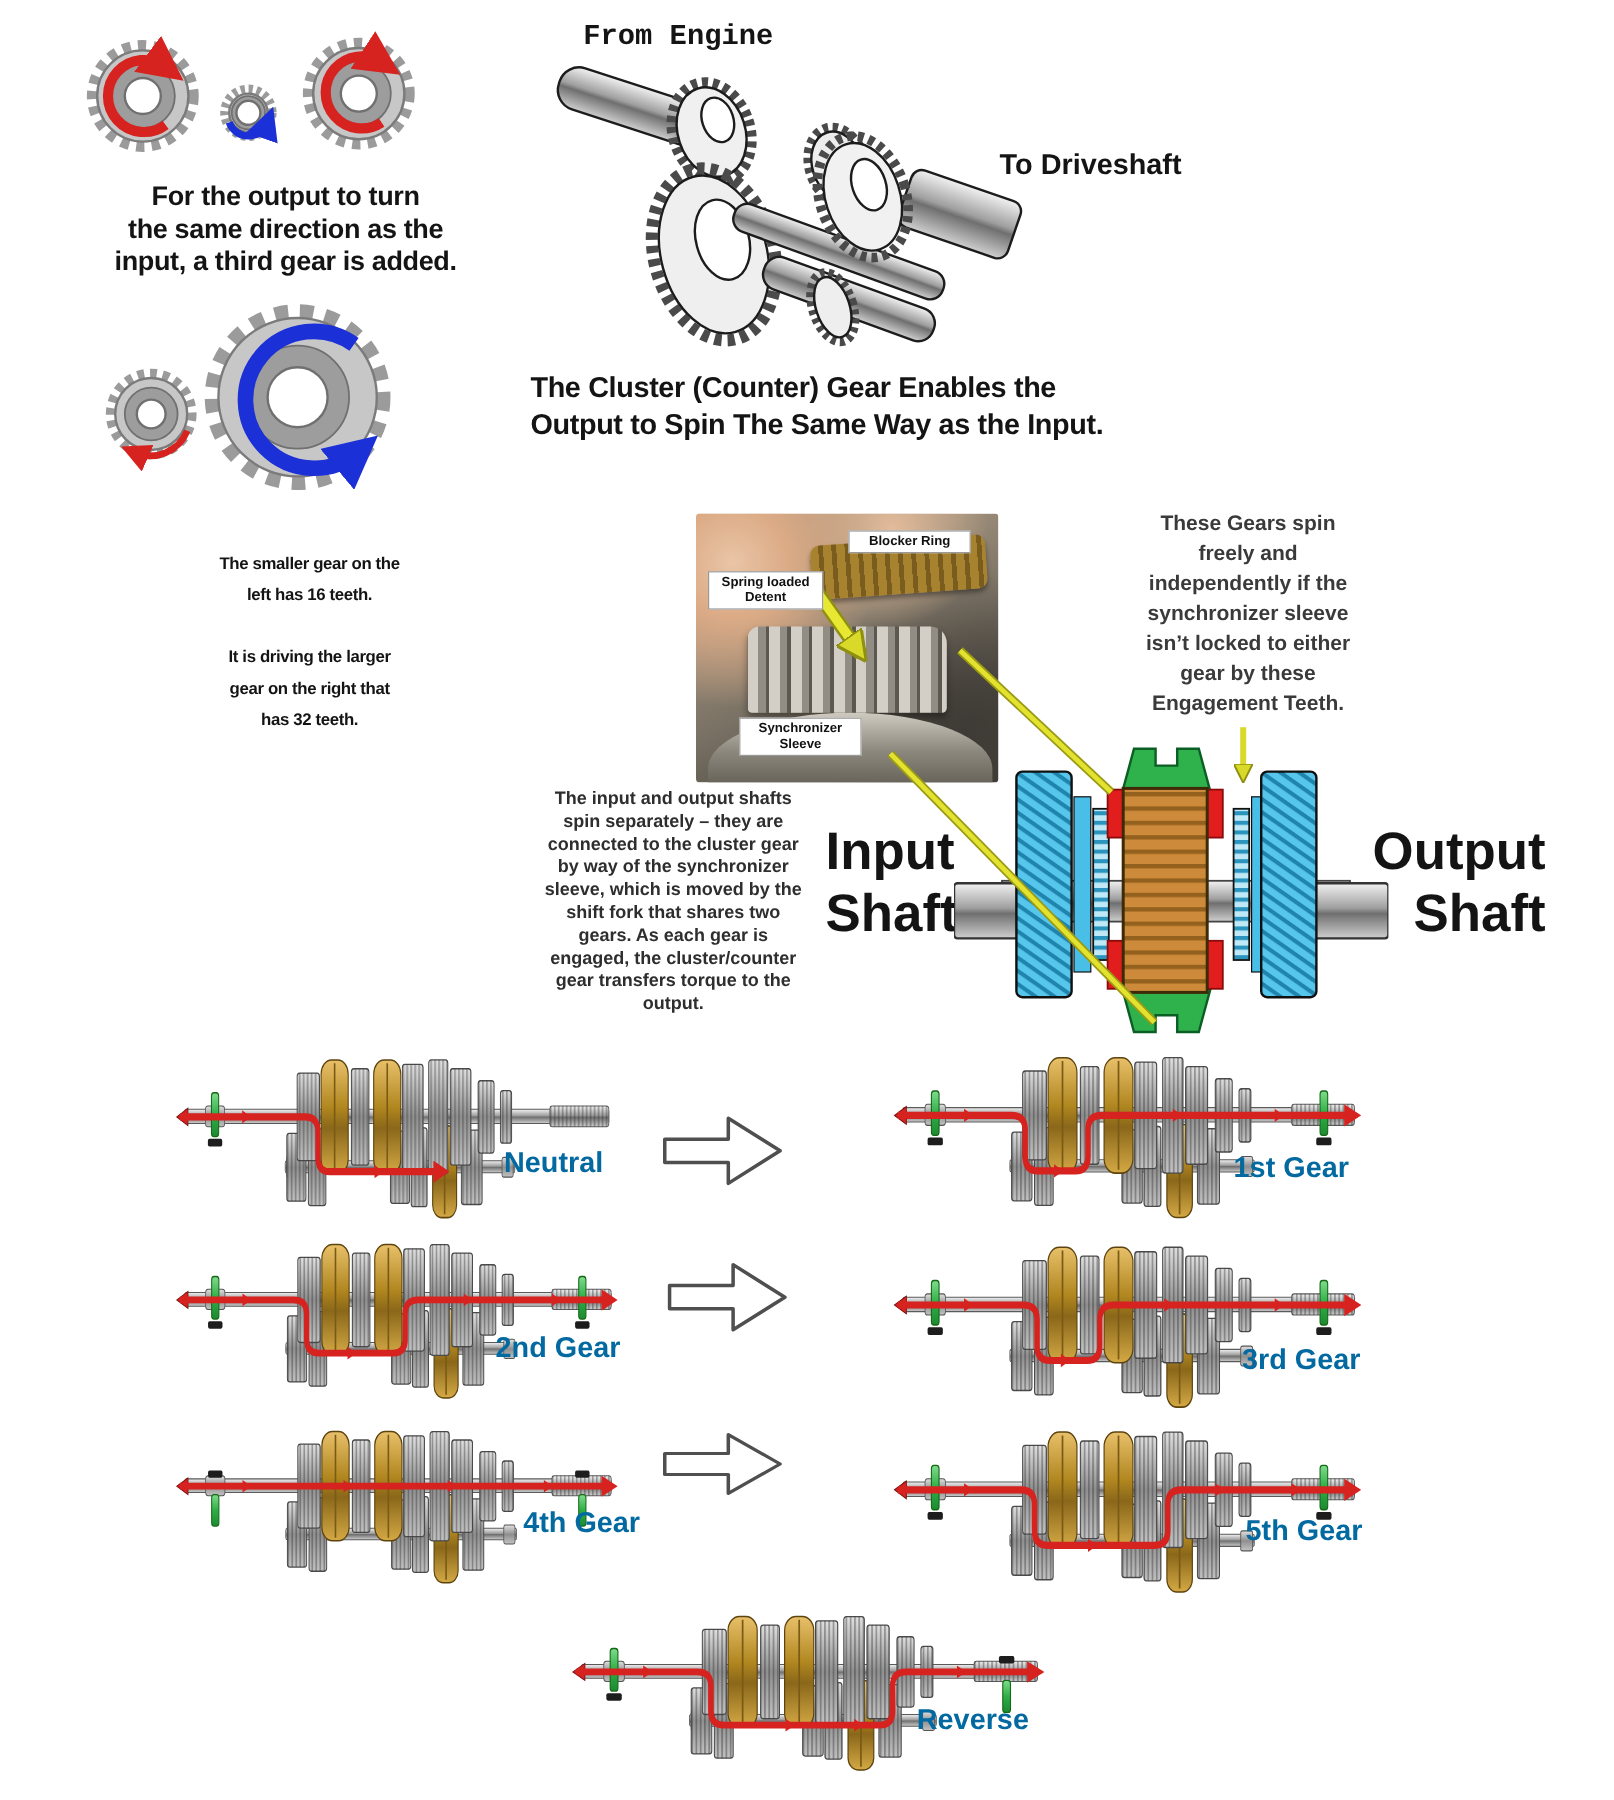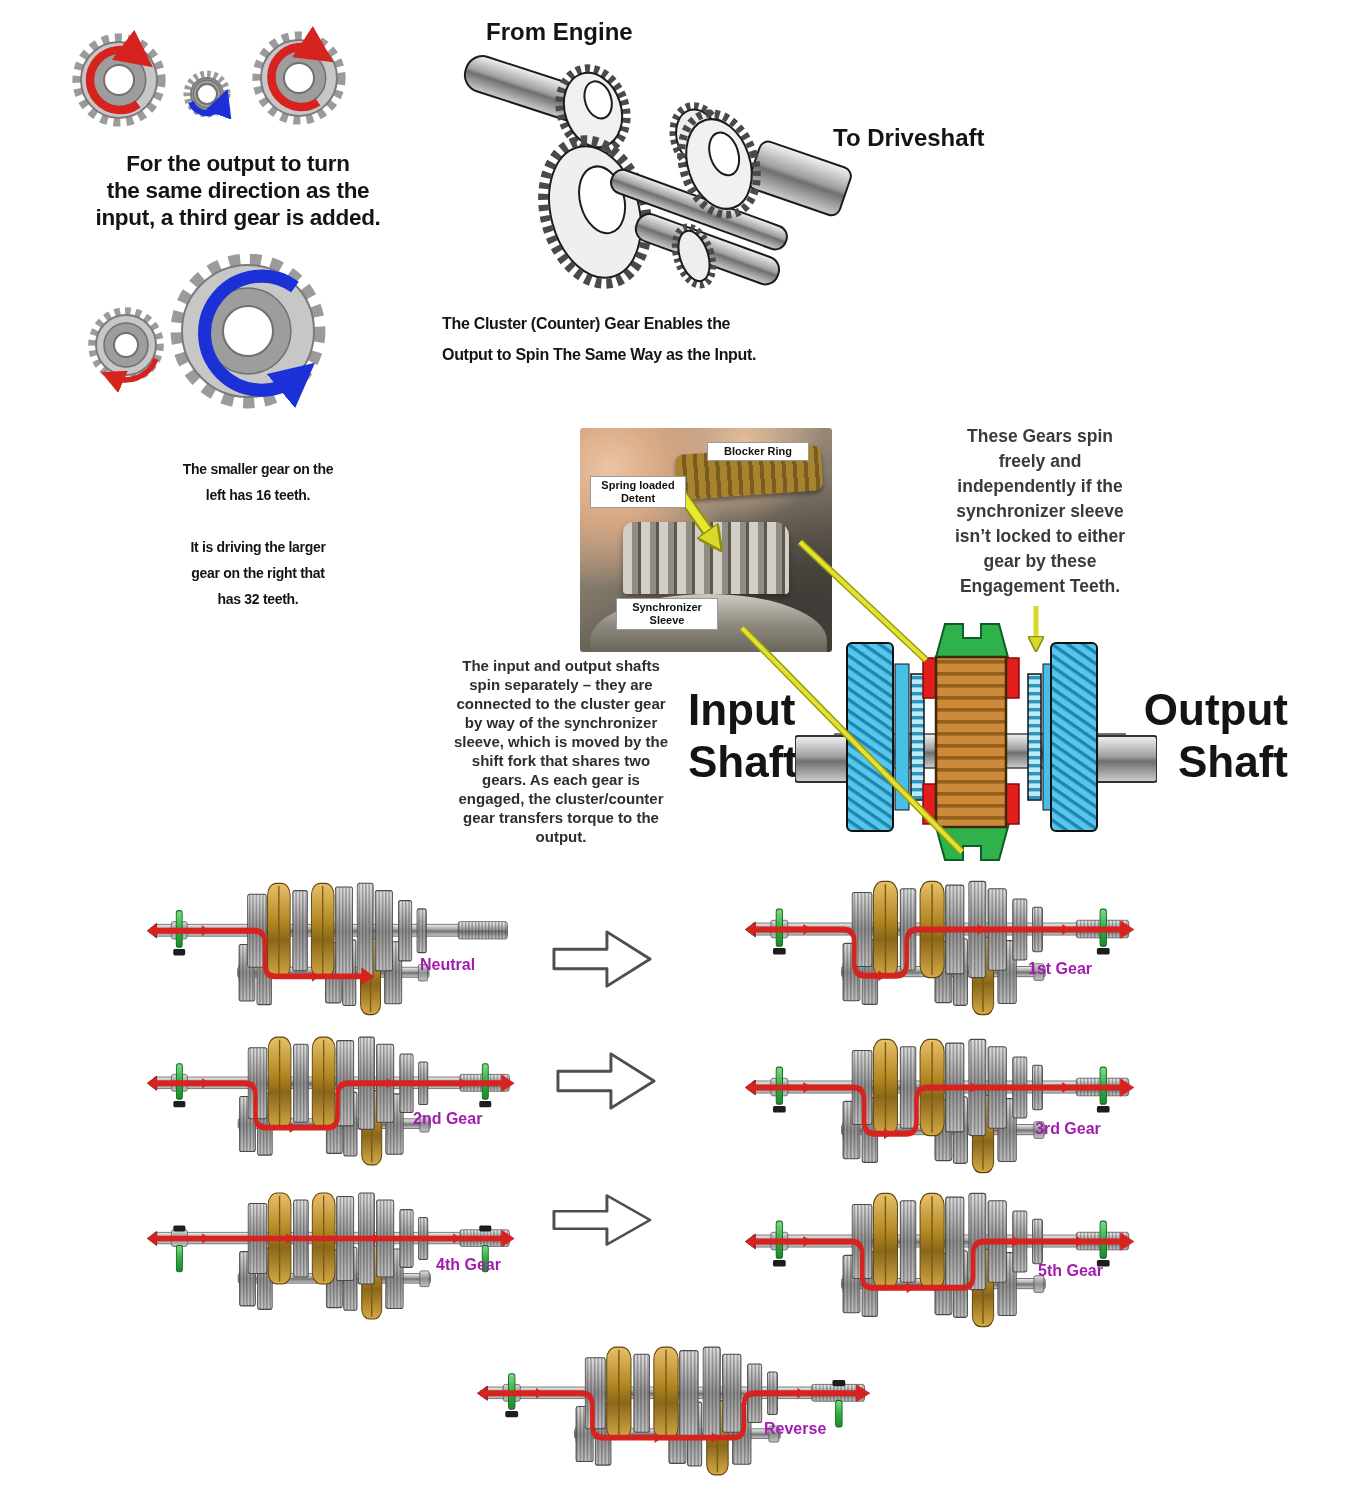--- a/index.html
+++ b/index.html
@@ -4,29 +4,29 @@
 <style>
   html,body{margin:0;padding:0;background:#fff;}
   body{position:relative;width:1345px;height:1500px;overflow:hidden;
        font-family:"Liberation Sans",sans-serif;font-weight:bold;color:#141414;}
   .abs{position:absolute;}
   .pre{white-space:pre-line;}
   .ctr{text-align:center;}
   p{margin:0;}
   .gap{margin-top:26px;}
   #intro-caption{left:38px;top:150px;width:400px;font-size:22.5px;line-height:27px;letter-spacing:-0.3px;}
-  #from-engine{left:486px;top:18px;font-size:24px;}
+  #from-engine{left:486px;top:18px;font-size:24px;font-family:Liberation Mono, monospace;}
   #to-driveshaft{left:833px;top:124px;font-size:24px;}
-  #cluster-caption{left:442px;top:308px;width:600px;font-size:16px;line-height:31px;letter-spacing:-0.3px;}
+  #cluster-caption{left:442px;top:308px;width:600px;font-size:24px;line-height:31px;letter-spacing:-0.3px;}
   #ratio-text{left:88px;top:456px;width:340px;font-size:14px;line-height:26px;letter-spacing:-0.3px;}
   #shaft-note{left:428px;top:656px;width:266px;font-size:15px;line-height:19px;color:#2e2e2e;}
   #gears-note{left:900px;top:424px;width:280px;font-size:17.5px;line-height:25px;color:#3a3a3a;}
   #input-shaft-label{left:688px;top:684px;width:140px;font-size:44px;line-height:52px;}
   #output-shaft-label{left:1118px;top:684px;width:170px;font-size:44px;line-height:52px;text-align:right;}
-  .poslabel{font-size:16px;color:#a21caf;}
+  .poslabel{font-size:24px;color:#0369a1;}
   #synchro-photo{left:580px;top:428px;width:252px;height:224px;border-radius:3px;overflow:hidden;
     background:
       radial-gradient(circle at 12% 18%, #e9c5a6 0%, #dcab86 16%, rgba(220,171,134,0) 42%),
       radial-gradient(circle at 65% 6%, #e3bc9b 0%, rgba(227,188,155,0) 30%),
       radial-gradient(circle at 90% 80%, #3e3a35 0%, rgba(62,58,53,0) 45%),
       linear-gradient(155deg,#b59678 0%,#9c8d79 30%,#797164 55%,#565148 78%,#403c36 100%);}
   .photo-layer{position:absolute;}
   #brass-ring{left:38%;top:10%;width:58%;height:20%;border-radius:8px;transform:rotate(-4deg);
       background:repeating-linear-gradient(90deg,#a8832f 0 7px,#7a5c1e 7px 11px);
       box-shadow:0 3px 4px rgba(0,0,0,.4);}

